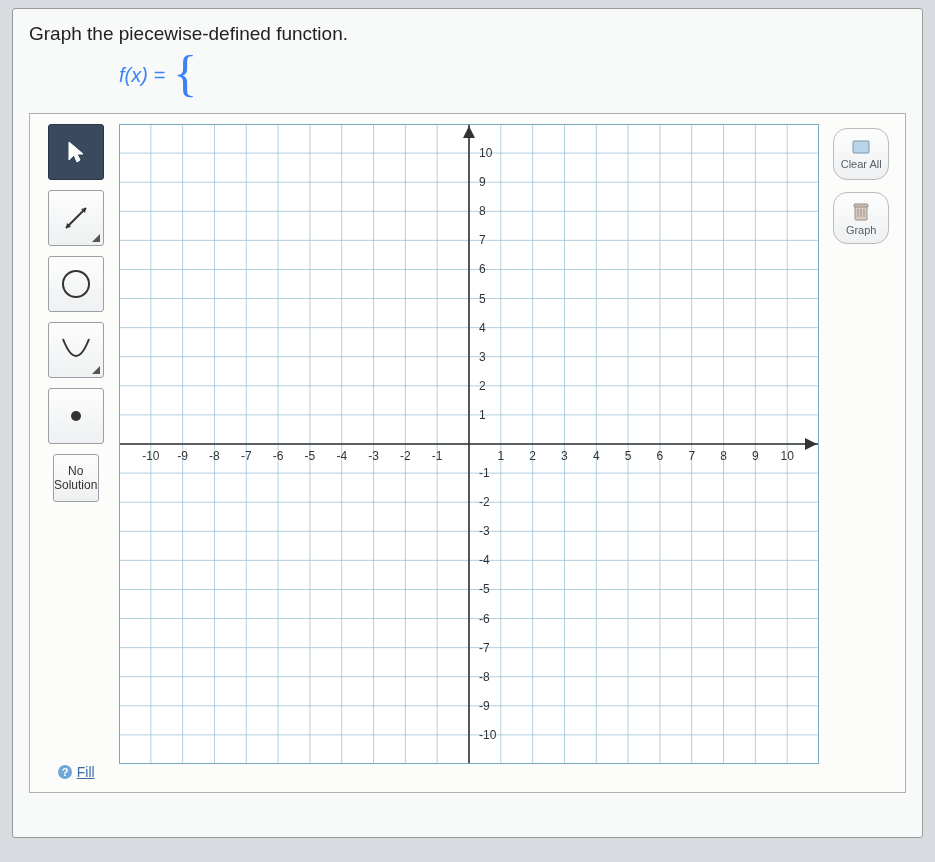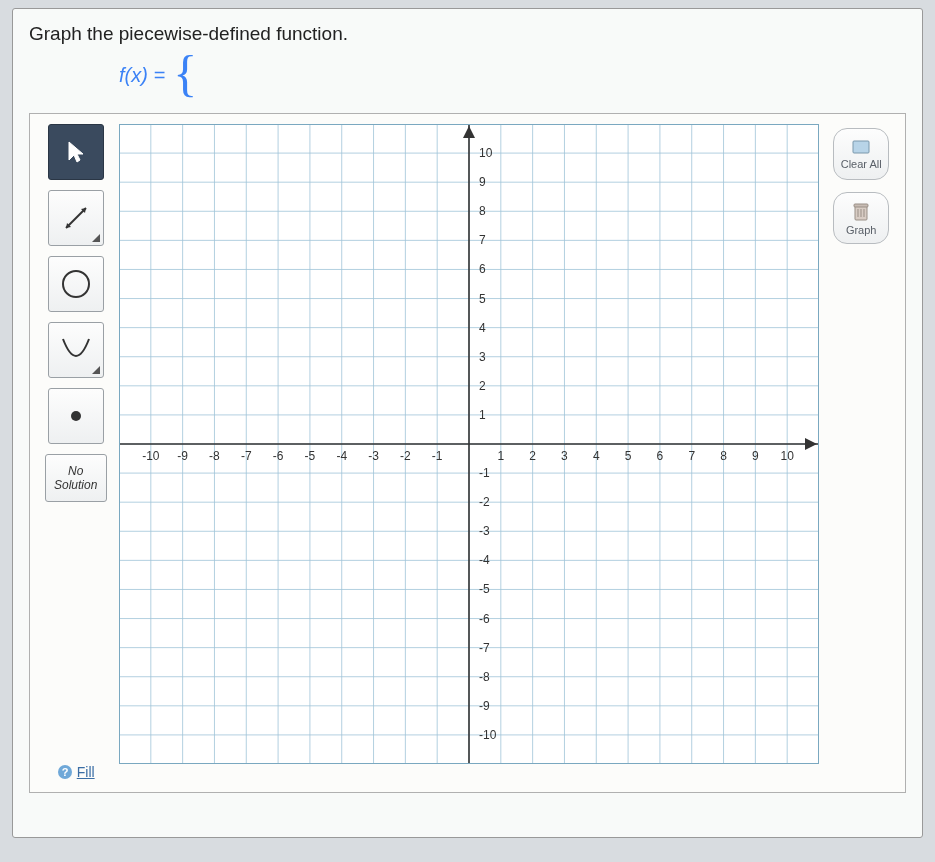--- a/index.html
+++ b/index.html
@@ -74,32 +74,31 @@
   }
   .tool-btn.selected {
     background: #3a4a5e;
     border-color: #2a3645;
   }
   .tool-btn .corner {
     position:absolute; right:3px; bottom:3px; width:0;height:0;
     border-left:8px solid transparent; border-bottom:8px solid #555;
   }
   .tool-nosol {
-    width: 62px;
+    width: 46px;
     height: 48px;
     border: 1px solid #9aa0a5;
     border-radius: 3px;
     background: linear-gradient(#fdfdfd,#eef0f1);
     font-size: 12px;
     text-align: center;
     display:flex;align-items:center;justify-content:center;
     cursor:pointer;
     color:#333;
     line-height:14px;
-    font-style:italic;
   }
   .help-link {
     margin-top: auto;
     font-size: 14px;
     color: #3b6ea5;
     text-decoration: underline;
     display:flex;align-items:center;gap:4px;
     padding:6px 0;
     cursor:pointer;
   }

